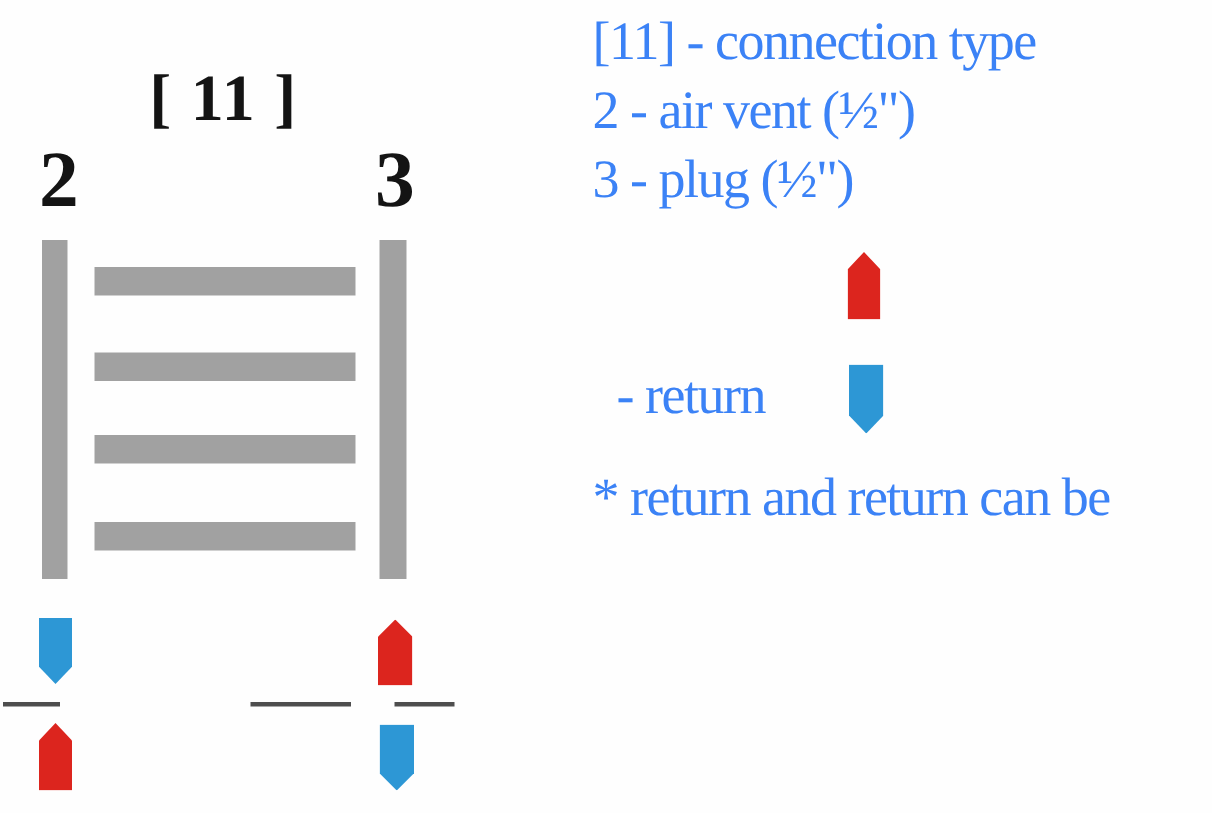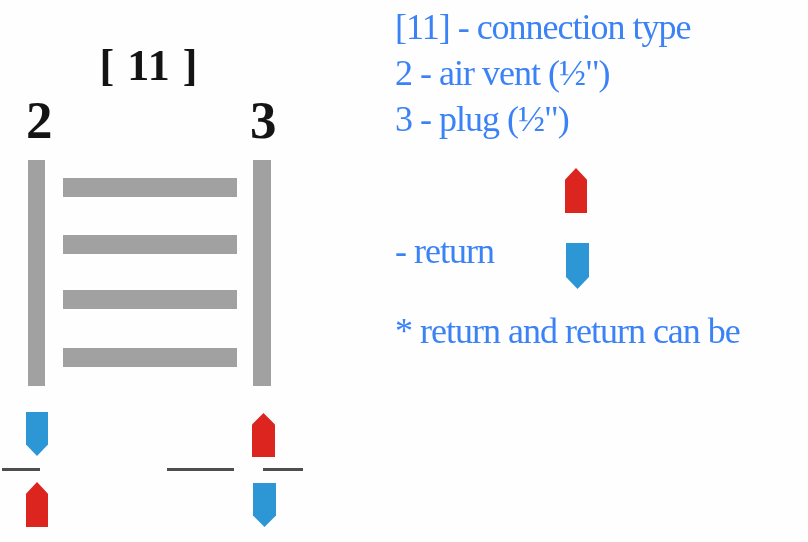--- a/index.html
+++ b/index.html
@@ -104,18 +104,18 @@
   <div class="centerline-dash" style="left:2px;width:38px;"></div>
   <div class="centerline-dash" style="left:167px;width:67px;"></div>
   <div class="centerline-dash" style="left:263px;width:40px;"></div>
 
   <div class="legend-line" style="top:4px;">[11] - connection type</div>
   <div class="legend-line" style="top:50px;">2 - air vent (½")</div>
   <div class="legend-line" style="top:96px;">3 - plug (½")</div>
 
   <div class="arrow up" style="left:565px;top:168px;width:22px;height:45px;"></div>
 
-  <div class="legend-line" style="top:228px;">- return</div>
+  <div class="legend-line" style="top:240px;margin-left:16px;">- return</div>
   <div class="arrow down" style="left:566px;top:243px;width:23px;height:46px;"></div>
 
   <div class="legend-line" style="top:308px;">* return and return can be</div>
 
 </div>
 
 </body></html>

